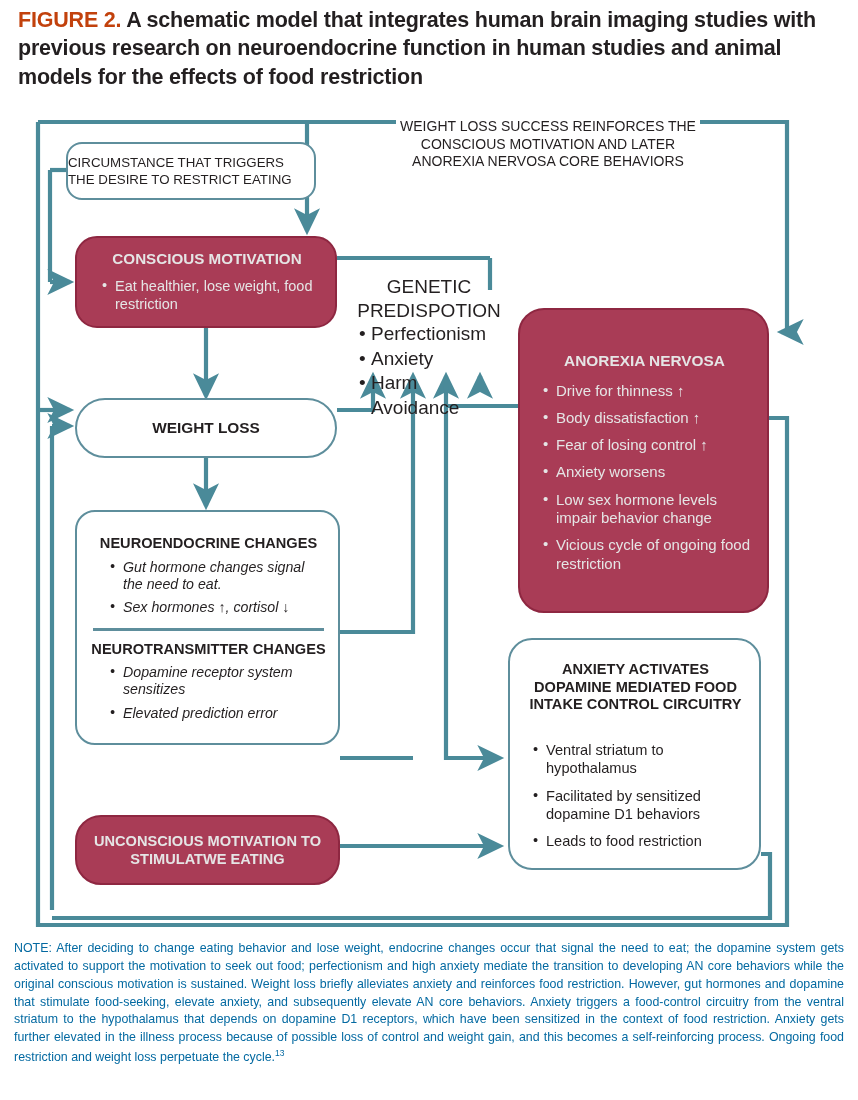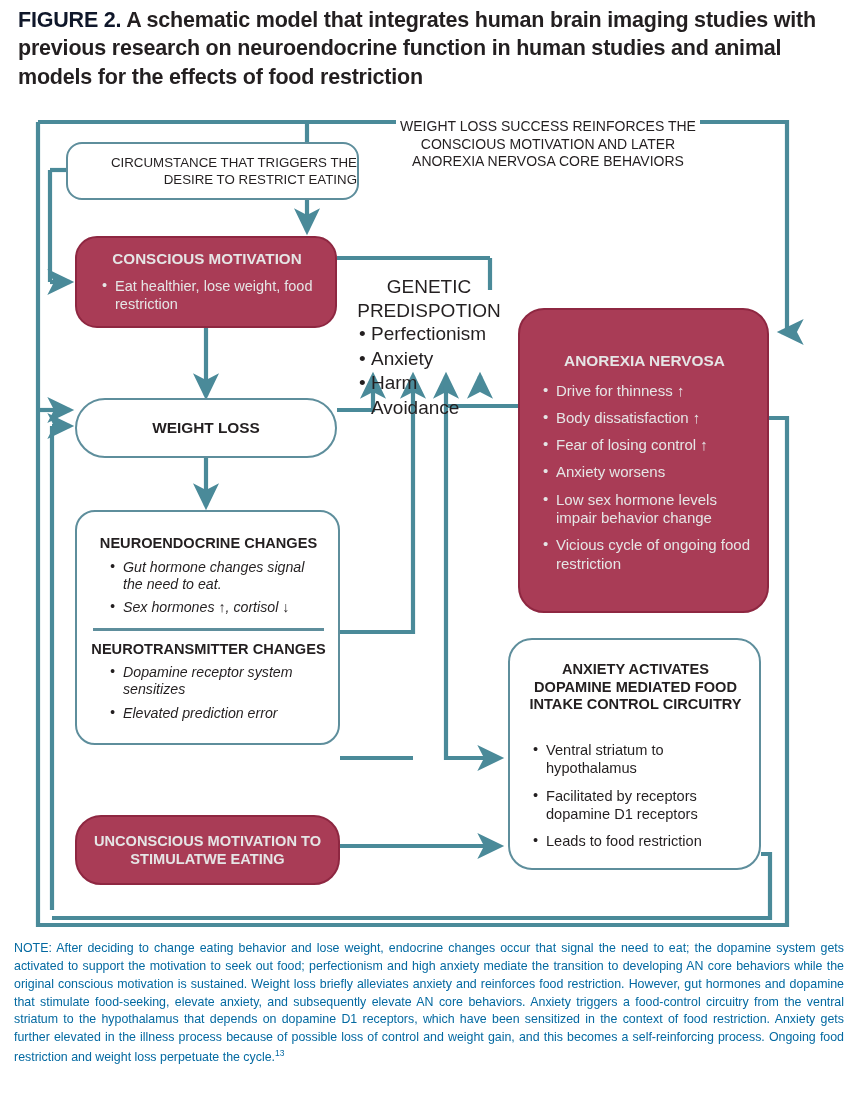--- a/index.html
+++ b/index.html
@@ -8,21 +8,21 @@
     width:858px;height:1100px;position:relative;overflow:hidden;
     font-family:"Liberation Sans", sans-serif;color:#231f20;
   }
 
   
   #title-block{
     position:absolute;left:18px;top:6px;width:824px;
     font-size:21.5px;font-weight:bold;line-height:1.32;
     letter-spacing:-0.2px;
   }
-  #title-block .fig-label{color:#0f172a;}
+  #title-block .fig-label{color:#c2410c;}
 
   
   #diagram{
     position:absolute;left:0;top:110px;width:858px;height:825px;
   }
   #wire-layer{position:absolute;left:0;top:0;width:858px;height:825px;}
 
   
   .node{
     position:absolute;box-sizing:border-box;
@@ -45,22 +45,22 @@
     position:relative;padding-left:14px;line-height:1.22;
     margin-top:6px;
   }
   .node li:before{
     content:"\2022";position:absolute;left:1px;top:-1px;
   }
   .node.maroon li{margin-top:9px;}
 
   
   #node-circumstance{
-    left:66px;top:32px;width:293px;height:58px;border-radius:16px;
-    font-size:13.3px;text-align:right;line-height:1.28;
+    left:66px;top:32px;width:250px;height:58px;border-radius:16px;
+    font-size:13.3px;text-align:left;line-height:1.28;
     justify-content:center;
   }
   #node-conscious{
     left:75px;top:126px;width:262px;height:92px;
     padding:10px 14px 10px 16px;font-size:14.5px;border-radius:22px;
   }
   #node-conscious .hdr{font-size:15.2px;margin-bottom:1px;}
   #node-conscious ul{padding-left:8px;}
 
   #node-weightloss{
@@ -234,21 +234,21 @@
       <li>Anxiety worsens</li>
       <li>Low sex hormone levels impair behavior change</li>
       <li>Vicious cycle of ongoing food restriction</li>
     </ul>
   </div>
 
   <div class="node white" id="node-anxiety">
     <div class="hdr">ANXIETY ACTIVATES DOPAMINE MEDIATED FOOD INTAKE CONTROL CIRCUITRY</div>
     <ul>
       <li>Ventral striatum to hypothalamus</li>
-      <li>Facilitated by receptors dopamine D1 receptors</li>
+      <li>Facilitated by sensitized dopamine D1 behaviors</li>
       <li>Leads to food restriction</li>
     </ul>
   </div>
 
   <div class="freelabel" id="label-reinforces">WEIGHT LOSS SUCCESS REINFORCES THE CONSCIOUS MOTIVATION AND LATER ANOREXIA NERVOSA CORE BEHAVIORS</div>
 
   <div class="freelabel" id="label-genetic">
     <div class="gtitle">GENETIC PREDISPOTION</div>
     <ul>
       <li>Perfectionism</li>

